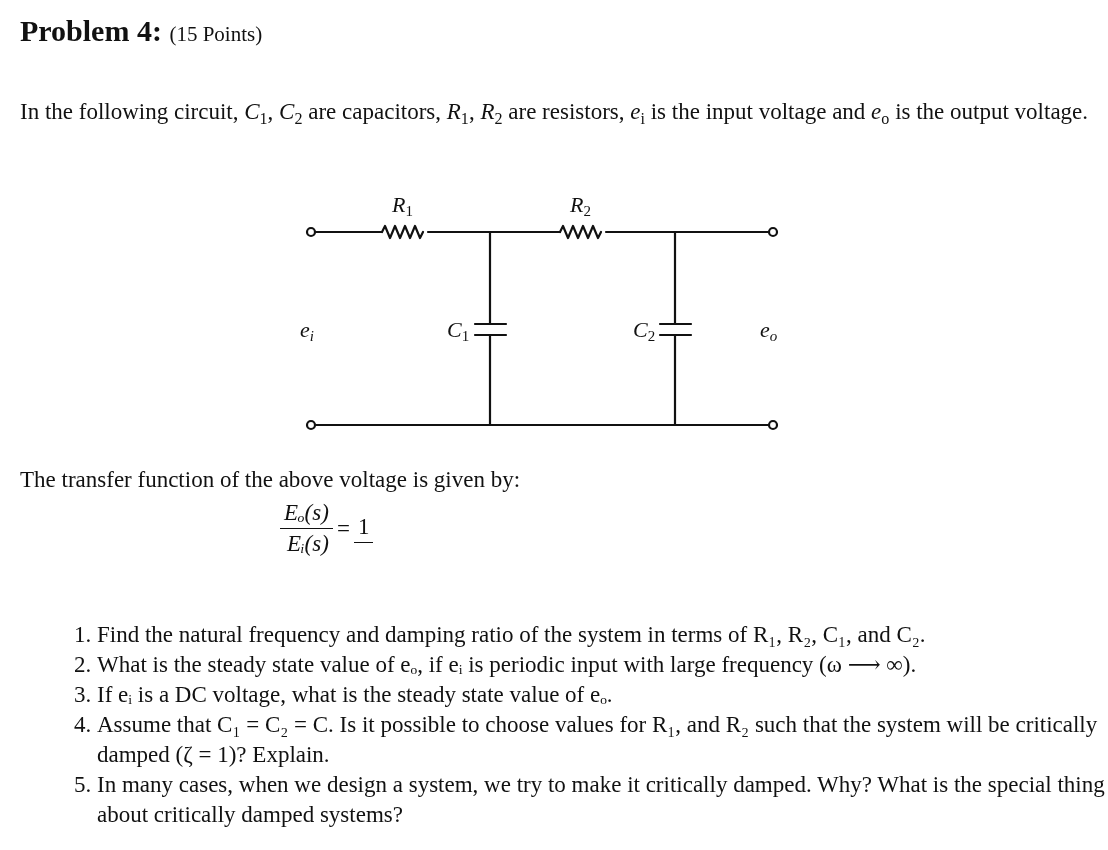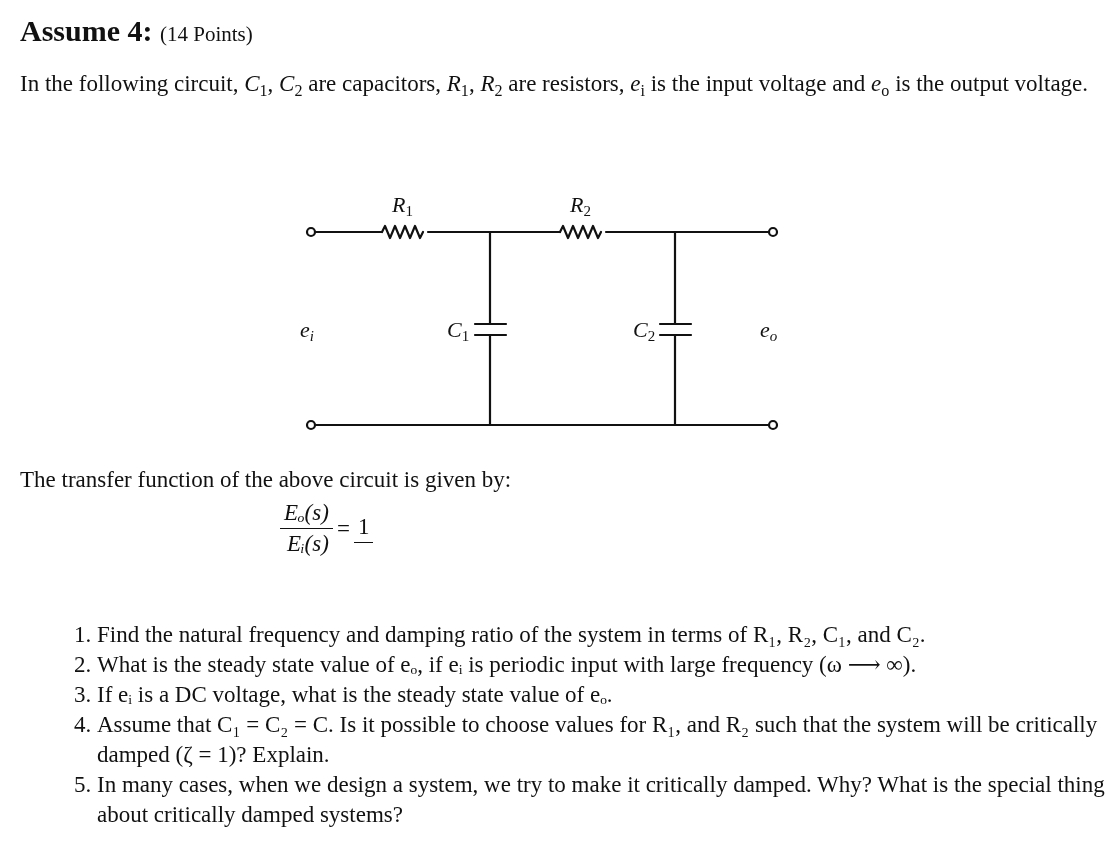--- a/index.html
+++ b/index.html
@@ -3,39 +3,39 @@
 <meta charset="utf-8">
 <style>
   html, body { margin: 0; padding: 0; background: #ffffff; }
   body {
     width: 1108px; height: 850px; position: relative; overflow: hidden;
     font-family: "Liberation Serif", "DejaVu Serif", serif; color: #111;
   }
   .title { position: absolute; left: 20px; top: 14px; font-size: 30px; }
   .title b { font-weight: bold; }
   .title .pts { font-size: 21px; font-weight: normal; }
-  .intro { position: absolute; left: 20px; top: 68px; width: 1070px; font-size: 23px; line-height: 31px; }
+  .intro { position: absolute; left: 20px; top: 96px; width: 1070px; font-size: 23px; line-height: 31px; }
   i.m { font-style: italic; }
   sub { font-size: 0.7em; vertical-align: -0.28em; line-height: 0; font-style: normal; }
   .circuit { position: absolute; left: 290px; top: 185px; }
   .tf-label { position: absolute; left: 20px; top: 467px; font-size: 23px; }
   .eq { position: absolute; left: 280px; top: 500px; font-size: 23px; font-family: "Liberation Serif", serif; }
   .frac { display: inline-block; vertical-align: middle; text-align: right; }
   .frac .num { display: block; padding: 0 4px 2px; border-bottom: 1.5px solid #111; }
   .frac .den { display: block; padding: 2px 4px 0; }
   .eqsign { display: inline-block; vertical-align: middle; margin: 0 4px; }
   ol.q { position: absolute; left: 55px; top: 620px; width: 1040px; margin: 0; padding-left: 42px; font-size: 23px; line-height: 30px; }
   ol.q li { padding-left: 0; margin: 0; }
 </style>
 </head>
 <body>
 
 <div class="title">
-  <b>Assume 4:</b>
-  <span class="pts">(14 Points)</span>
+  <b>Problem 4:</b>
+  <span class="pts">(15 Points)</span>
 </div>
 
 <div class="intro">
   <span>In the following circuit, </span><i class="m"><span>C</span><sub>1</sub></i><span>, </span><i class="m"><span>C</span><sub>2</sub></i><span> are capacitors, </span><i class="m"><span>R</span><sub>1</sub></i><span>, </span><i class="m"><span>R</span><sub>2</sub></i><span> are resistors, </span><i class="m"><span>e</span><sub>i</sub></i><span> is the input voltage and </span><i class="m"><span>e</span><sub>o</sub></i><span> is the output voltage.</span>
 </div>
 
 <svg class="circuit" width="520" height="260" viewBox="0 0 520 260">
   <g stroke="#111" stroke-width="2.2" fill="none" stroke-linecap="round" stroke-linejoin="round">
 
     <circle cx="21" cy="47" r="4" fill="#fff"></circle>
@@ -64,21 +64,21 @@
   <g font-family="Liberation Serif, serif" font-style="italic" font-size="22" fill="#111">
     <text x="102" y="27">R<tspan font-size="15" font-style="normal" dy="4">1</tspan></text>
     <text x="280" y="27">R<tspan font-size="15" font-style="normal" dy="4">2</tspan></text>
     <text x="157" y="152">C<tspan font-size="15" font-style="normal" dy="4">1</tspan></text>
     <text x="343" y="152">C<tspan font-size="15" font-style="normal" dy="4">2</tspan></text>
     <text x="10" y="152">e<tspan font-size="15" dy="4">i</tspan></text>
     <text x="470" y="152">e<tspan font-size="15" dy="4">o</tspan></text>
   </g>
 </svg>
 
-<div class="tf-label">The transfer function of the above circuit is given by:</div>
+<div class="tf-label">The transfer function of the above voltage is given by:</div>
 
 <div class="eq">
   <span class="frac">
     <i class="m num">Eₒ(s)</i>
     <i class="m den">Eᵢ(s)</i>
   </span><span class="eqsign">=</span><span class="frac">
     <span class="num">1</span>
   </span>
 </div>
 

